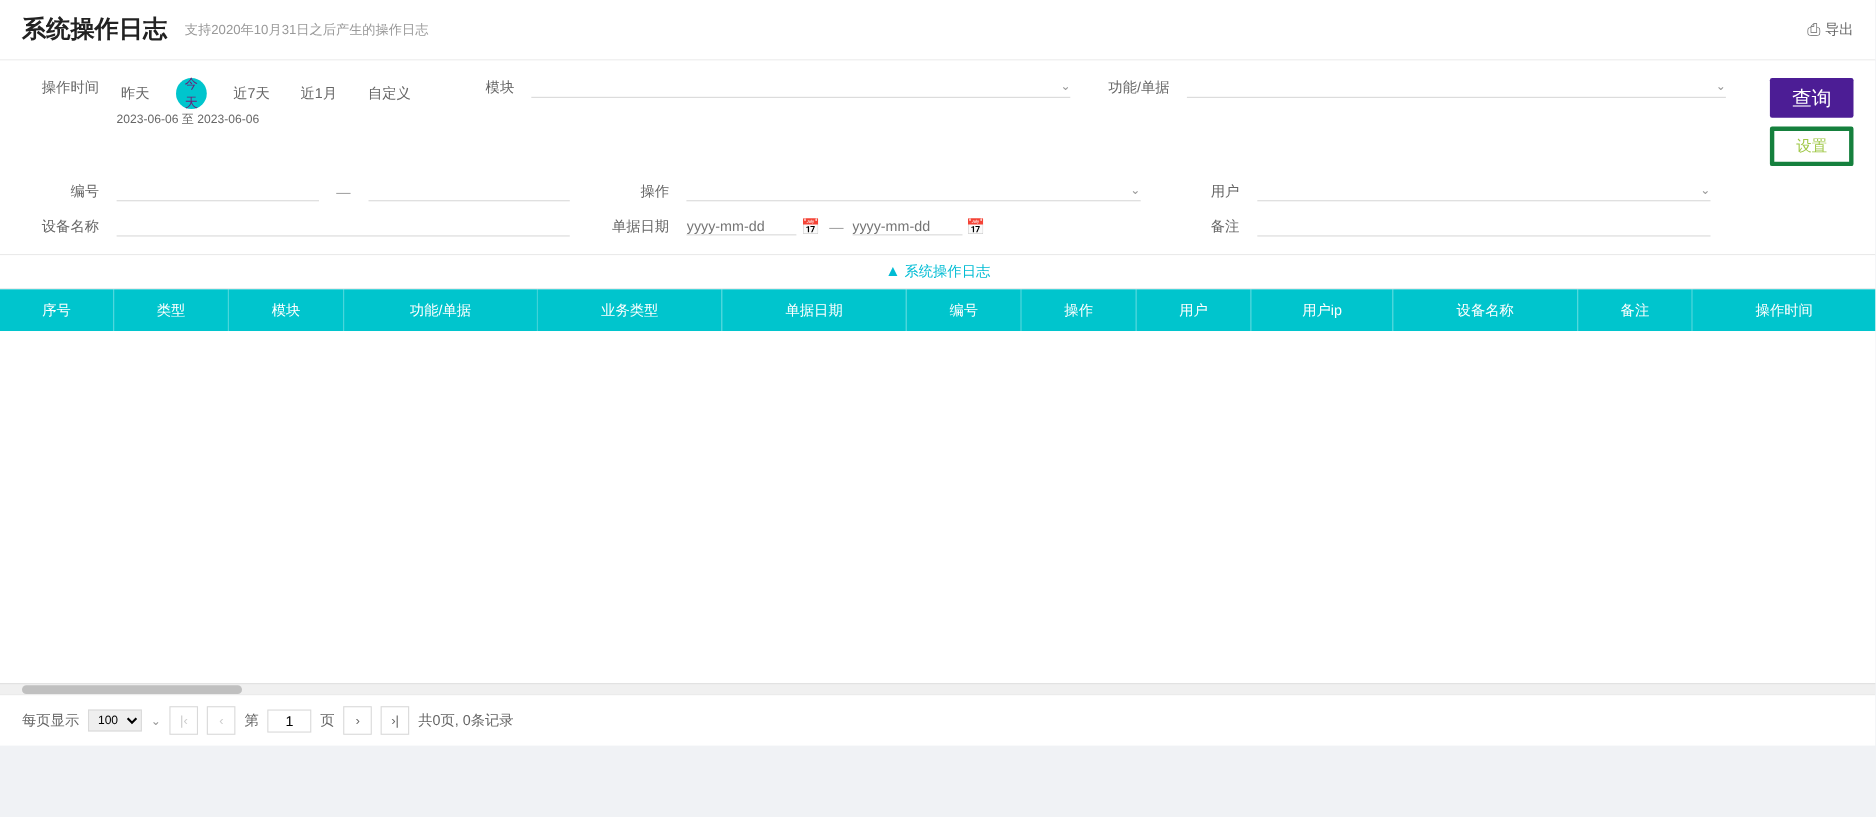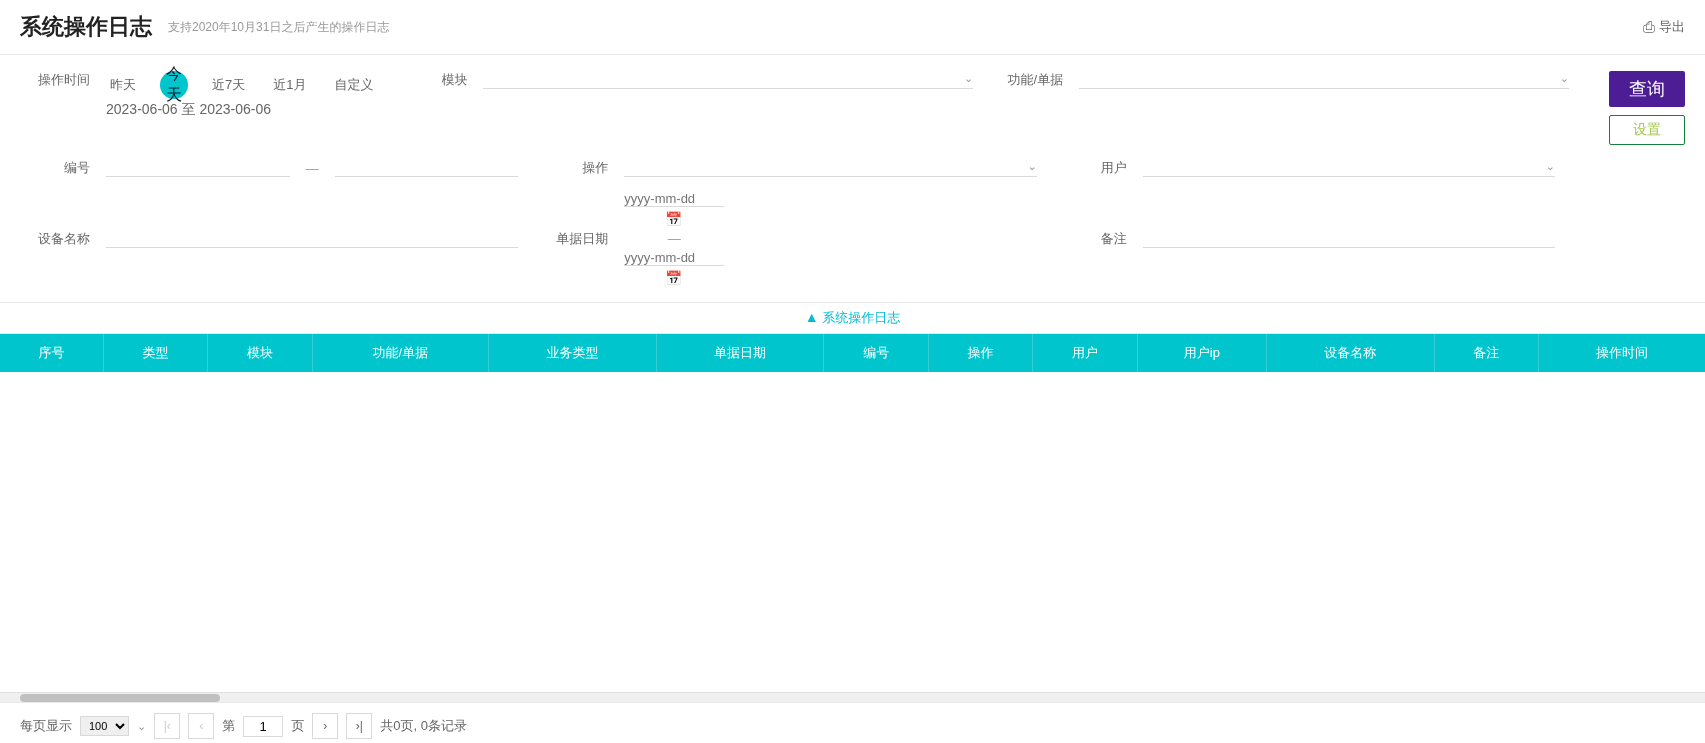--- a/index.html
+++ b/index.html
@@ -57,31 +57,31 @@
     .time-btn {
       background: none;
       border: none;
       color: #666;
       cursor: pointer;
       font-size: 13px;
       padding: 2px 4px;
     }
     .time-btn.active {
       background: #00c5cd;
-      color: #0f172a;
+      color: #701a75;
       border-radius: 50%;
       width: 28px;
       height: 28px;
       display: flex;
       align-items: center;
       justify-content: center;
-      font-size: 16px;
+      font-size: 12px;
     }
     .time-range {
-      font-size: 14px;
+      font-size: 11px;
       color: #666;
       margin-top: 2px;
     }
 
     .filter-input-wrap {
       flex: 1;
       display: flex;
       align-items: center;
       border-bottom: 1px solid #d9d9d9;
       padding-bottom: 2px;
@@ -111,21 +111,21 @@
       color: #fff;
       border: none;
       padding: 6px 20px;
       cursor: pointer;
       font-size: 18px;
       border-radius: 2px;
     }
     .settings-btn {
       background: #fff;
       color: #a0c848;
-      border: 1px solid #15803d;
+      border: 4px solid #15803d;
       padding: 5px 20px;
       cursor: pointer;
       font-size: 14px;
       border-radius: 2px;
       margin-top: 4px;
     }
 
     .btn-group-right {
       display: flex;
       flex-direction: column;
@@ -331,21 +331,21 @@
   <div style="display:flex; align-items:center; gap:20px;">
     <div style="display:flex; align-items:center; flex:1; gap:8px;">
       <span class="filter-label">设备名称</span>
       <div class="filter-input-wrap">
         <input class="filter-input" type="text" style="">
       </div>
     </div>
 
     <div style="display:flex; align-items:center; flex:1; gap:8px;">
       <span class="filter-label">单据日期</span>
-      <div style="display:flex; align-items:center; gap:4px;flex-direction:column;">
+      <div style="display:flex; align-items:center; gap:4px;">
         <input class="date-input" type="text" placeholder="yyyy-mm-dd" style="">
         <span class="calendar-icon">📅</span>
         <span style="color:#999; margin:0 4px;">—</span>
         <input class="date-input" type="text" placeholder="yyyy-mm-dd" style="">
         <span class="calendar-icon">📅</span>
       </div>
     </div>
 
     <div style="display:flex; align-items:center; flex:1; gap:8px;">
       <span class="filter-label">备注</span>

